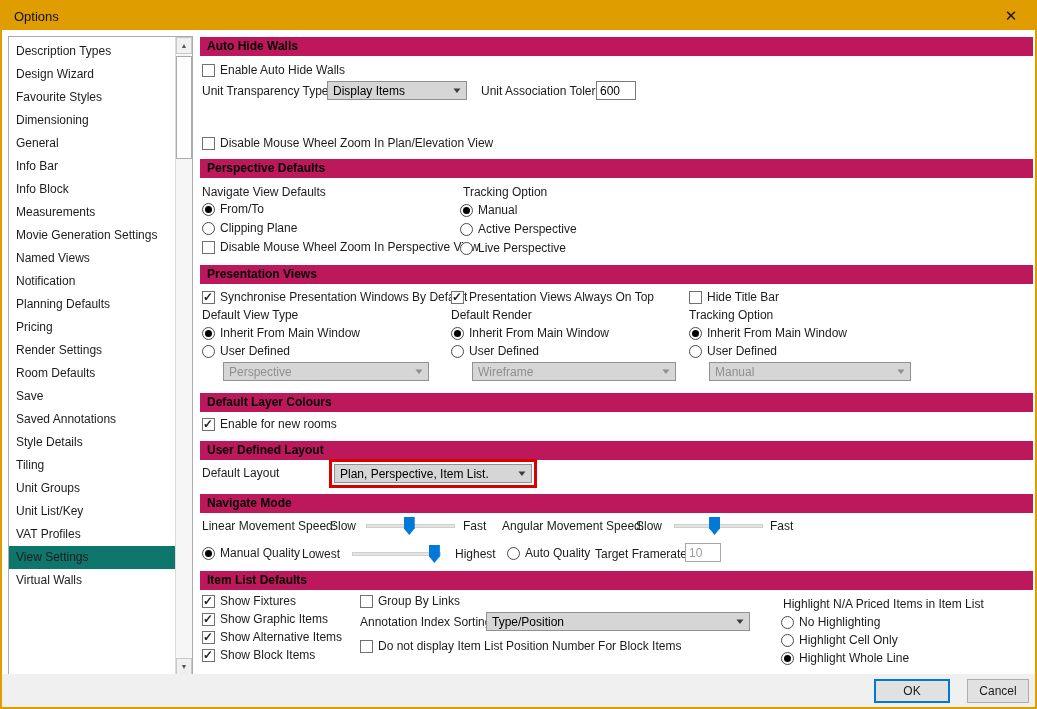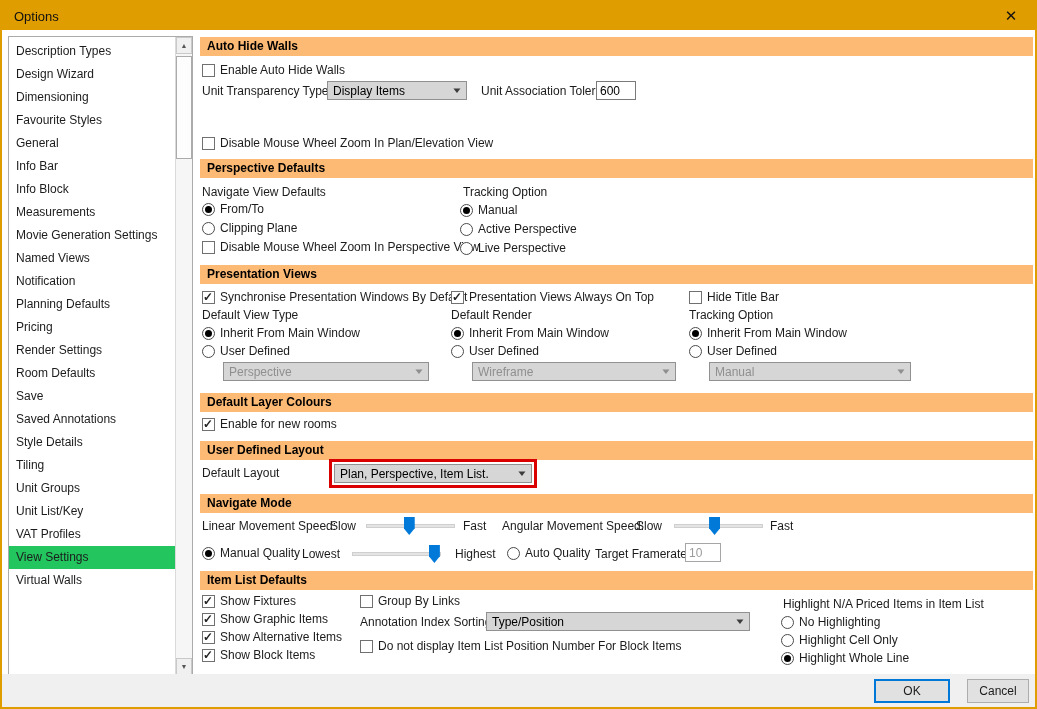--- a/index.html
+++ b/index.html
@@ -10,28 +10,28 @@
     font-family:"Liberation Sans", sans-serif;font-size:12px;color:#1c1c1c;
   }
   
   .titlebar{position:absolute;left:0;top:0;right:0;height:28px;background:#E09D00;display:flex;align-items:center;}
   .titlebar .title{padding-left:12px;font-size:13px;color:#111;}
   .close-btn{position:absolute;right:4px;top:0;width:40px;height:28px;display:flex;align-items:center;justify-content:center;font-size:15px;color:#111;cursor:pointer;}
   
   .sidebar{position:absolute;left:6px;top:34px;width:185px;height:640px;background:#fff;border:1px solid #ABABAB;}
   .side-list{position:absolute;left:0;top:3px;right:17px;}
   .side-item{height:23px;line-height:23px;padding-left:7px;white-space:nowrap;cursor:pointer;}
-  .side-item.selected{background:#22c55e;}
+  .side-item.selected{background:#0f766e;}
   .sb{position:absolute;right:0;top:0;bottom:0;width:17px;background:#F6F6F6;border-left:1px solid #DADADA;}
   .sb-btn{position:absolute;left:0;width:16px;height:17px;background:#F0F0F0;border:1px solid #C9C9C9;color:#555;font-size:7px;display:flex;align-items:center;justify-content:center;cursor:pointer;}
   .sb-up{top:0;}
   .sb-down{bottom:0;}
   .sb-thumb{position:absolute;left:0;width:16px;top:19px;height:103px;background:#FDFDFD;border:1px solid #ABABAB;cursor:pointer;}
   
-  .hdr{position:absolute;left:198px;width:833px;height:19px;background:#fdba74;font-weight:bold;line-height:19px;padding-left:7px;color:#000;}
+  .hdr{position:absolute;left:198px;width:833px;height:19px;background:#be185d;font-weight:bold;line-height:19px;padding-left:7px;color:#000;}
   .lbl{position:absolute;white-space:nowrap;}
   
   .cb{position:absolute;display:flex;align-items:center;height:14px;cursor:pointer;white-space:nowrap;}
   .cb .box{width:13px;height:13px;background:#fff;border:1px solid #707070;position:relative;flex:none;margin-right:5px;}
   .cb.checked .box::after{content:"✓";position:absolute;left:0;top:-2px;font-size:12px;font-weight:bold;color:#242424;}
   
   .rad{position:absolute;display:flex;align-items:center;height:14px;cursor:pointer;white-space:nowrap;}
   .rad .dot{width:13px;height:13px;background:#fff;border:1px solid #4A4A4A;border-radius:50%;position:relative;flex:none;margin-right:5px;}
   .rad.selected .dot::after{content:"";position:absolute;left:2px;top:2px;width:7px;height:7px;border-radius:50%;background:#000;}
   
@@ -62,22 +62,22 @@
     <span class="title">Options</span>
   </div>
   <div class="close-btn">
     <span>✕</span>
   </div>
 
   <div class="sidebar">
     <div class="side-list">
       <div class="side-item">Description Types</div>
       <div class="side-item">Design Wizard</div>
+      <div class="side-item">Favourite Styles</div>
       <div class="side-item">Dimensioning</div>
-      <div class="side-item">Favourite Styles</div>
       <div class="side-item">General</div>
       <div class="side-item">Info Bar</div>
       <div class="side-item">Info Block</div>
       <div class="side-item">Measurements</div>
       <div class="side-item">Movie Generation Settings</div>
       <div class="side-item">Named Views</div>
       <div class="side-item">Notification</div>
       <div class="side-item">Planning Defaults</div>
       <div class="side-item">Pricing</div>
       <div class="side-item">Render Settings</div>

